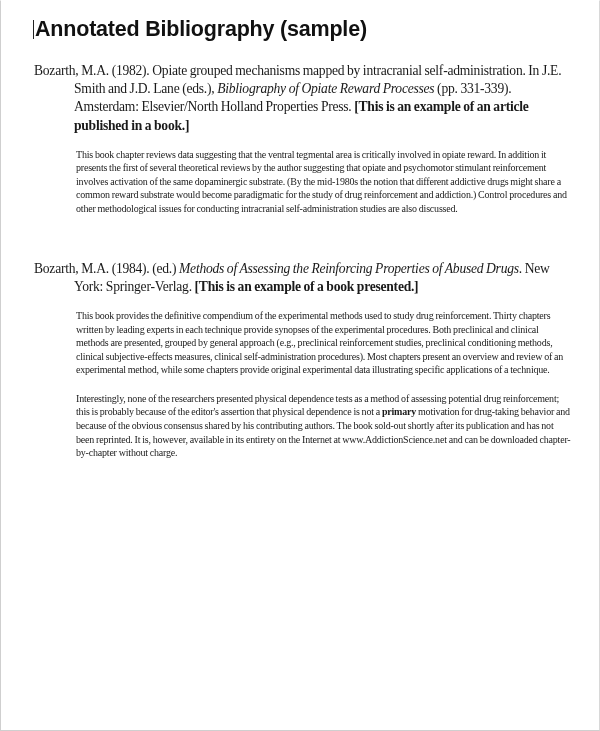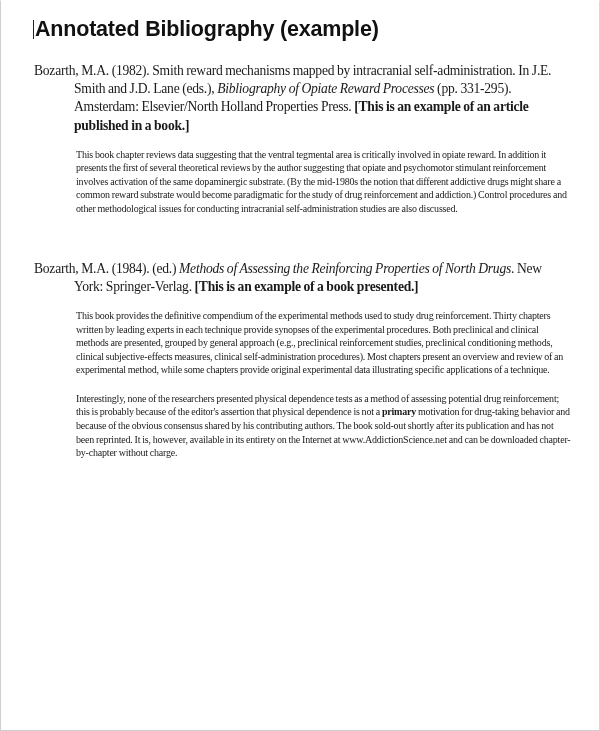--- a/index.html
+++ b/index.html
@@ -91,34 +91,34 @@
 
   i, .it { font-style: italic; }
   b, .bd { font-weight: bold; }
 </style>
 </head>
 <body>
 
 <div class="page">
   <div class="page-body">
 
-    <h1 class="doc-title"><span class="caret"></span><span>Annotated Bibliography (example)</span></h1>
+    <h1 class="doc-title"><span class="caret"></span><span>Annotated Bibliography (sample)</span></h1>
 
     <div class="entries">
 
       <div class="entry">
-        <p class="citation"><span>Bozarth, M.A. (1982). </span><span>Smith reward mechanisms mapped by intracranial self-administration. </span><span>In J.E. Smith and J.D. Lane (eds.), </span><i>Bibliography of Opiate Reward Processes</i><span> (pp. 331-295). </span><span>Amsterdam: Elsevier/North Holland Properties Press. </span><b>[This is an example of an article published in a book.]</b></p>
+        <p class="citation"><span>Bozarth, M.A. (1982). </span><span>Opiate grouped mechanisms mapped by intracranial self-administration. </span><span>In J.E. Smith and J.D. Lane (eds.), </span><i>Bibliography of Opiate Reward Processes</i><span> (pp. 331-339). </span><span>Amsterdam: Elsevier/North Holland Properties Press. </span><b>[This is an example of an article published in a book.]</b></p>
 
         <div class="annotations">
           <p class="annotation">This book chapter reviews data suggesting that the ventral tegmental area is critically involved in opiate reward. In addition it presents the first of several theoretical reviews by the author suggesting that opiate and psychomotor stimulant reinforcement involves activation of the same dopaminergic substrate. (By the mid-1980s the notion that different addictive drugs might share a common reward substrate would become paradigmatic for the study of drug reinforcement and addiction.) Control procedures and other methodological issues for conducting intracranial self-administration studies are also discussed.</p>
         </div>
       </div>
 
       <div class="entry">
-        <p class="citation"><span>Bozarth, M.A. (1984). (ed.) </span><i>Methods of Assessing the Reinforcing Properties of North Drugs</i><span>. </span><span>New York: Springer-Verlag. </span><b>[This is an example of a book presented.]</b></p>
+        <p class="citation"><span>Bozarth, M.A. (1984). (ed.) </span><i>Methods of Assessing the Reinforcing Properties of Abused Drugs</i><span>. </span><span>New York: Springer-Verlag. </span><b>[This is an example of a book presented.]</b></p>
 
         <div class="annotations">
           <p class="annotation">This book provides the definitive compendium of the experimental methods used to study drug reinforcement. Thirty chapters written by leading experts in each technique provide synopses of the experimental procedures. Both preclinical and clinical methods are presented, grouped by general approach (e.g., preclinical reinforcement studies, preclinical conditioning methods, clinical subjective-effects measures, clinical self-administration procedures). Most chapters present an overview and review of an experimental method, while some chapters provide original experimental data illustrating specific applications of a technique.</p>
           <p class="annotation"><span>Interestingly, none of the researchers presented physical dependence tests as a method of assessing potential drug reinforcement; this is probably because of the editor's assertion that physical dependence is not a </span><b>primary</b><span> motivation for drug-taking behavior and because of the obvious consensus shared by his contributing authors. The book sold-out shortly after its publication and has not been reprinted. It is, however, available in its entirety on the Internet at www.AddictionScience.net and can be downloaded chapter-by-chapter without charge.</span></p>
         </div>
       </div>
 
     </div>
   </div>
 </div>

